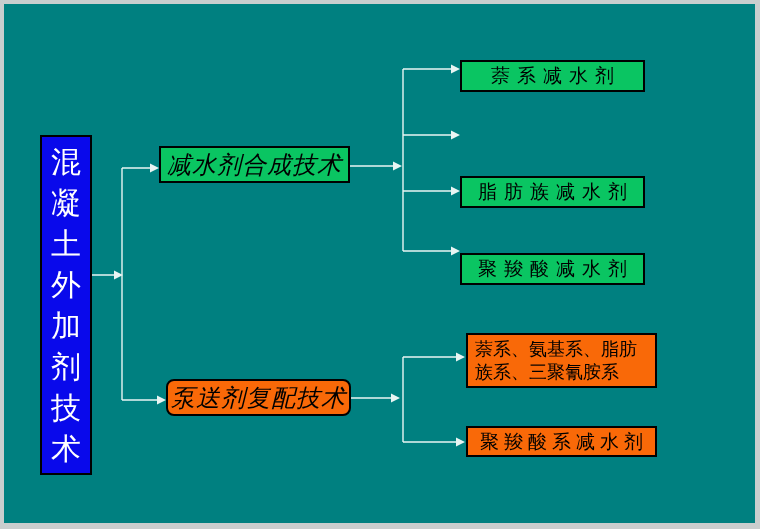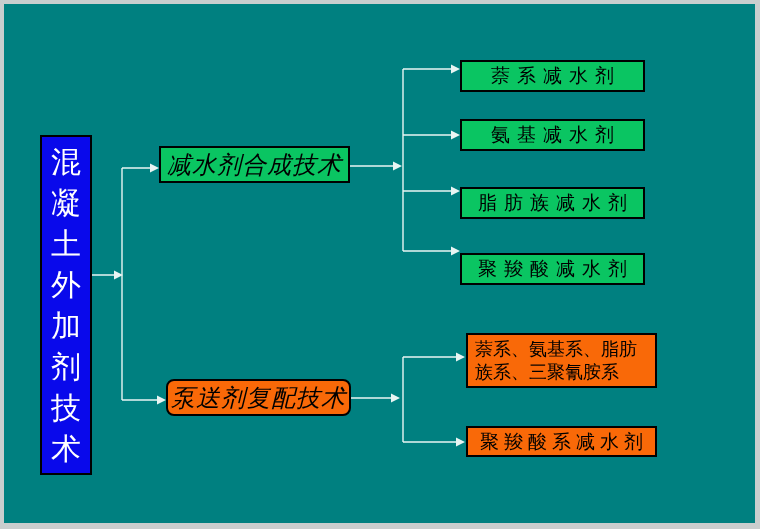--- a/index.html
+++ b/index.html
@@ -73,21 +73,21 @@
     border-radius: 8px;
   }
   .leaf-green {
     left: 460px; width: 185px; height: 32px;
     background: var(--green-box, #0AC562);
     font-size: 19px; letter-spacing: 7px;
     padding-left: 7px;
   }
   .lg1 { top: 60px; }
   .lg2 { top: 119px; }
-  .lg3 { top: 187px; text-align: right; }
+  .lg3 { top: 176px; text-align: right; }
   .lg4 { top: 253px; }
   .leaf-orange {
     left: 466px; width: 191px;
     background: var(--orange-box, #F96908);
   }
   .lo1 {
     top: 333px; height: 55px;
     font-size: 18px; line-height: 23px;
     justify-content: flex-end;
     padding: 8px 7px;
@@ -143,23 +143,20 @@
     <span>减水剂合成技术</span>
   </div>
 
   <div class="node mid mid-orange">
     <span>泵送剂复配技术</span>
   </div>
 
   <div class="node leaf-green lg1">
     <span>萘系减水剂</span>
   </div>
-  <div class="node leaf-green lg2">
-    <span>氨基减水剂</span>
-  </div>
   <div class="node leaf-green lg3">
     <span>脂肪族减水剂</span>
   </div>
   <div class="node leaf-green lg4">
     <span>聚羧酸减水剂</span>
   </div>
 
   <div class="node leaf-orange lo1">
     <span>萘系、氨基系、脂肪族系、三聚氰胺系</span>
   </div>

